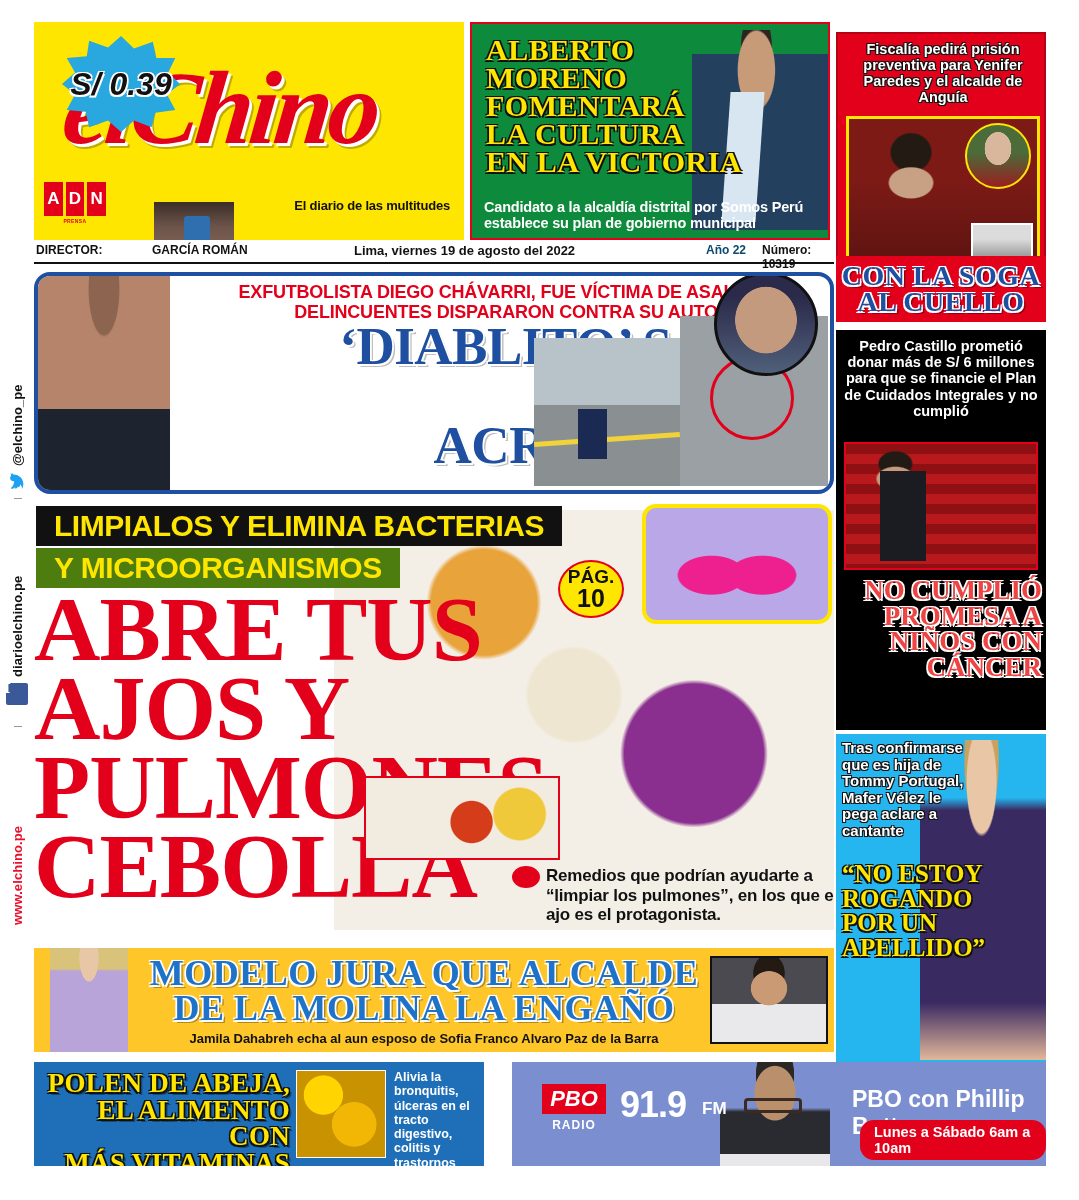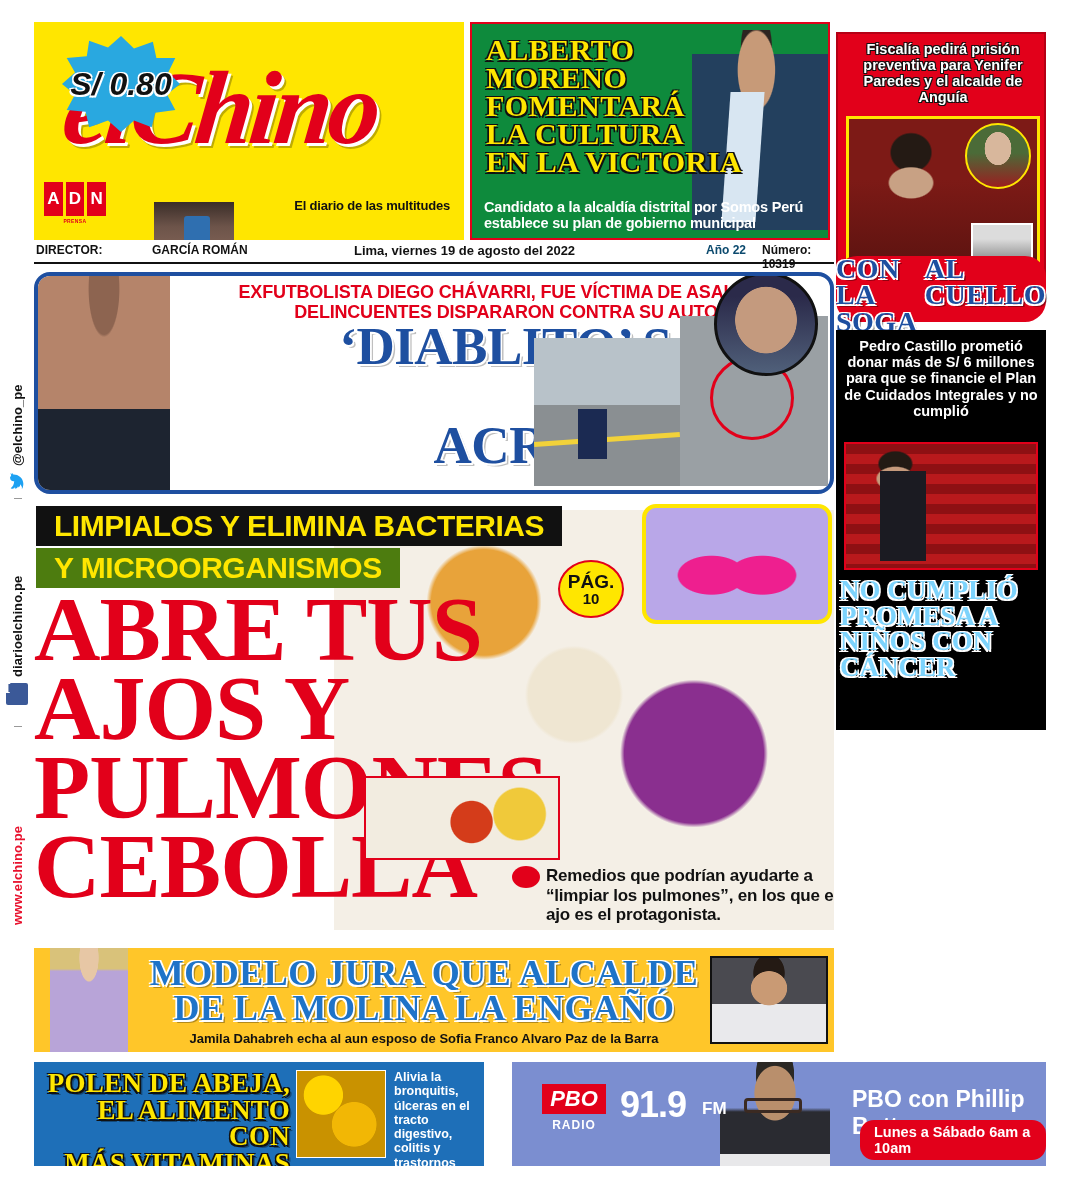--- a/index.html
+++ b/index.html
@@ -97,41 +97,41 @@
         radial-gradient(ellipse at 33% 22%, #241a14 0 11%, transparent 12%),
         linear-gradient(180deg,#7d1a16 0 40%, #5b1310 100%); }
   .redbox-img .inset1 { position:absolute; right:6px; top:4px; width:66px; height:66px;
      border-radius:50%; border:2px solid #ffe600;
      background:
        radial-gradient(ellipse at 50% 38%, #d8b79c 0 30%, transparent 31%),
        linear-gradient(180deg,#4b6b38 0 45%,#9a1e20 100%); }
   .redbox-img .inset2 { position:absolute; right:4px; bottom:4px; width:62px; height:44px;
      border:2px solid #fff; background:linear-gradient(180deg,#dcdcdc 0 35%,#7c7c7c 100%); }
   .soga { position:absolute; left:836px; top:256px; width:210px; height:66px;
-     background:#e2001a; display:flex; flex-direction:row; 
-     justify-content:center; line-height:.94;border-radius:21px; }
+     background:#e2001a; display:flex; flex-direction:column; align-items:center;
+     justify-content:center; line-height:.94; }
   .soga span { font-family:"Liberation Serif", serif; font-size:28px; font-weight:bold;
      color:#1e4fa0; letter-spacing:.5px;
      text-shadow:-1.5px -1.5px 0 #fff,1.5px -1.5px 0 #fff,-1.5px 1.5px 0 #fff,1.5px 1.5px 0 #fff,
                  3px 3px 0 rgba(0,0,0,.35); }
 
   
   .blackbox { position:absolute; left:836px; top:330px; width:210px; height:400px; background:#000; }
   .bb-h { position:absolute; left:5px; top:8px; width:200px; text-align:center; color:#fff;
      font-size:14.5px; line-height:1.12; font-weight:bold; }
   .bb-img { position:absolute; left:8px; top:112px; width:194px; height:128px;
      border:2px solid #e2001a;
      background:
        radial-gradient(ellipse at 26% 28%, #c59a7c 0 9%, transparent 10%),
        radial-gradient(ellipse at 26% 16%, #221a14 0 8%, transparent 9%),
        repeating-linear-gradient(180deg,#8e1013 0 10px,#b9191c 10px 20px); }
   .bb-img:after{ content:""; position:absolute; left:18%; top:22%; width:24%; height:72%;
      background:#1b1b22; }
-  .bb-kick { position:absolute; left:4px; top:248px; width:202px; text-align:left;
-     color:#7dd3fc; font-size:27px; line-height:.95; font-weight:bold;
+  .bb-kick { position:absolute; left:4px; top:248px; width:202px; text-align:right;
+     color:#ef4444; font-size:27px; line-height:.95; font-weight:bold;
      font-family:"Liberation Serif", serif;
      text-shadow:-1.5px -1.5px 0 #fff,1.5px -1.5px 0 #fff,-1.5px 1.5px 0 #fff,1.5px 1.5px 0 #fff; }
 
   
   .bluebox { position:absolute; left:836px; top:734px; width:210px; height:328px;
      background:#26b6ef; overflow:hidden; }
   .blue-h { position:absolute; left:6px; top:6px; width:128px; color:#fff;
      font-size:15px; line-height:1.1; font-weight:bold;
      text-shadow:-1px -1px 0 #111,1px -1px 0 #111,-1px 1px 0 #111,1px 1px 0 #111; }
   .blue-q { position:absolute; left:6px; top:128px; width:150px; color:#ffe600;
@@ -183,21 +183,21 @@
        radial-gradient(circle at 48% 44%, #efe6d2 0 13%, transparent 14%),
        radial-gradient(circle at 30% 22%, #e8a33a 0 11%, transparent 12%),
        linear-gradient(180deg,#f4efe6 0 100%); }
   .kick1 { position:absolute; left:2px; top:8px; background:#111; padding:3px 18px; }
   .kick2 { position:absolute; left:2px; top:50px; background:#4d7c0f; padding:3px 18px; }
   .kick1 span,.kick2 span { color:#ffe600; font-size:30px; font-weight:bold; letter-spacing:-.5px; }
   .pag { position:absolute; left:524px; top:62px; width:66px; height:58px; background:#ffe600;
      border:2px solid #e2001a; border-radius:50%; display:flex; flex-direction:column;
      align-items:center; justify-content:center; line-height:1; }
   .pag b { font-size:19px; color:#111; }
-  .pag i { font-size:15px; color:#111; font-style:normal; font-weight:bold; }
+  .pag i { font-size:25px; color:#111; font-style:normal; font-weight:bold; }
   .lungs { position:absolute; left:608px; top:6px; width:190px; height:120px;
      border:4px solid #ffe600; border-radius:14px;
      background:
        radial-gradient(ellipse at 36% 60%, #ee1f8f 0 20%, transparent 21%),
        radial-gradient(ellipse at 64% 60%, #ee1f8f 0 20%, transparent 21%),
        linear-gradient(180deg,#b9a7e8 0 100%); }
   .bighead { position:absolute; left:0; top:92px; width:560px;
      font-family:"Liberation Serif", serif; color:#e2001a;
      font-size:92px; line-height:.86; font-weight:bold; letter-spacing:-1px; }
   .bighead div { white-space:nowrap; }
@@ -296,21 +296,21 @@
   </div>
 
   <div class="masthead">
     <div class="mast-person"></div>
     <div class="logo-wrap">
       <div class="logo-text">elChino</div>
     </div>
     <div class="tagline">El diario de las multitudes</div>
     <div class="price-burst">
       <div class="burst-shape"></div>
-      <div class="price-text">S/ 0.80</div>
+      <div class="price-text">S/ 0.39</div>
     </div>
     <div class="adn">
       <b>A</b>
       <b>D</b>
       <b>N</b>
     </div>
     <div class="adn-sub">PRENSA</div>
   </div>
 
   <div class="dirbar">
@@ -344,20 +344,25 @@
     <span>CON LA SOGA</span>
     <span>AL CUELLO</span>
   </div>
 
   <div class="blackbox">
     <div class="bb-h">Pedro Castillo prometió donar más de S/ 6 millones para que se financie el Plan de Cuidados Integrales y no cumplió</div>
     <div class="bb-img"></div>
     <div class="bb-kick">NO CUMPLIÓ PROMESA A NIÑOS CON CÁNCER</div>
   </div>
 
+  <div class="bluebox">
+    <div class="blue-photo"></div>
+    <div class="blue-h">Tras confirmarse que es hija de Tommy Portugal, Mafer Vélez le pega aclare a cantante</div>
+    <div class="blue-q">“NO ESTOY ROGANDO POR UN APELLIDO”</div>
+  </div>
 
   <div class="diablito">
     <div class="d-person"></div>
     <div class="d-kicker">EXFUTBOLISTA DIEGO CHÁVARRI, FUE VÍCTIMA DE ASALTO Y DELINCUENTES DISPARARON CONTRA SU AUTO</div>
     <div class="d-head">
       <div>‘DIABLITO’ SALVA</div>
       <div>DE MORIR</div>
       <div>ACRIBILLADO</div>
     </div>
     <div class="d-img1"></div>

